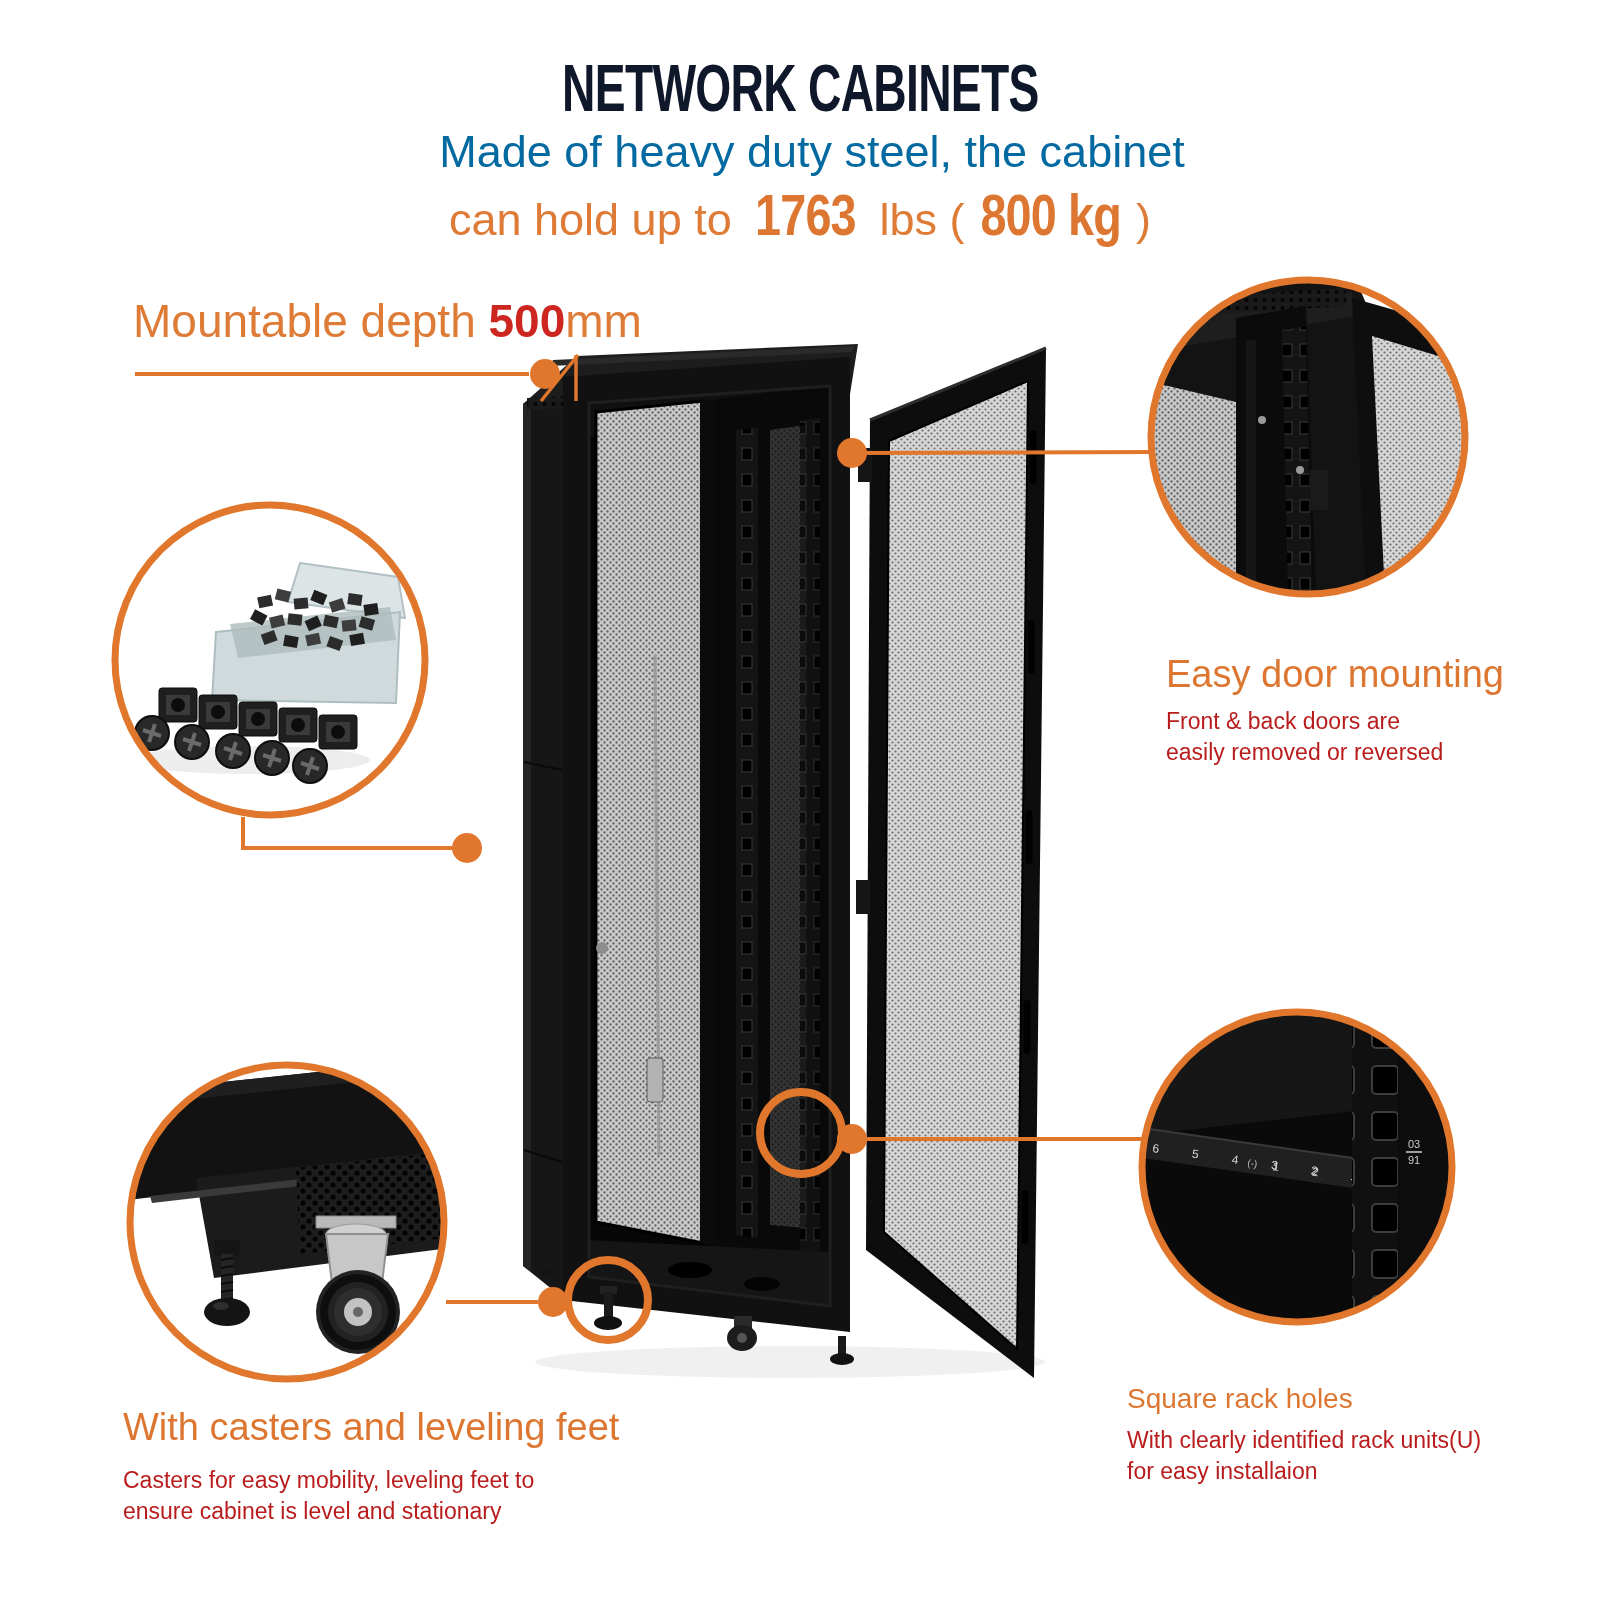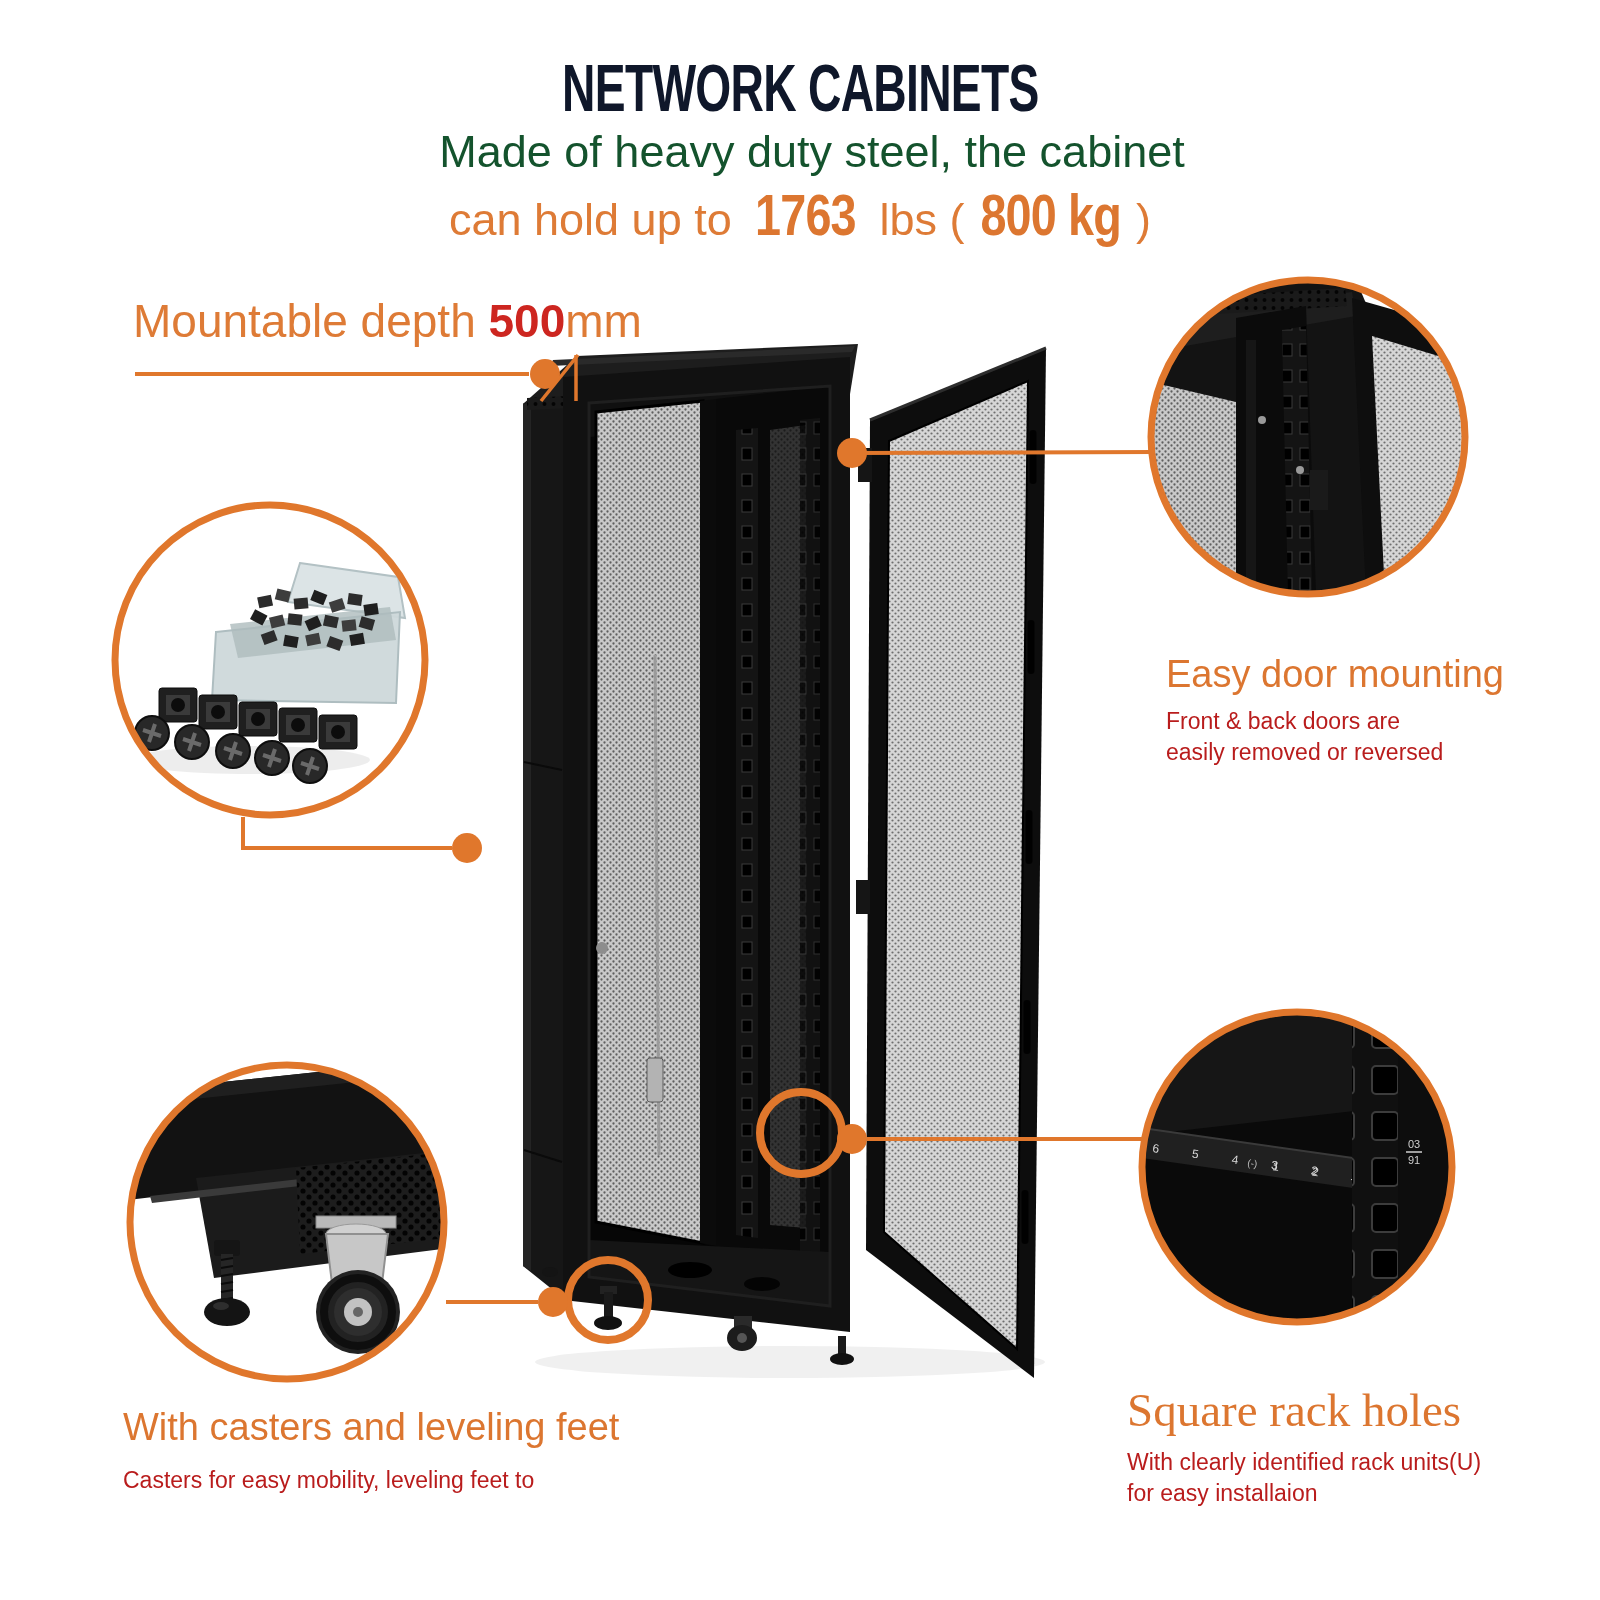--- a/index.html
+++ b/index.html
@@ -5,36 +5,36 @@
   html,body{margin:0;padding:0;background:#ffffff;}
   .stage{position:relative;width:1600px;height:1600px;background:#fff;overflow:hidden;
          font-family:"Liberation Sans", sans-serif;}
   .abs{position:absolute;}
   svg{display:block;}
 
   
   .page-title{left:0;right:0;top:50px;text-align:center;color:#0f172a;font-weight:bold;
               font-size:66px;letter-spacing:-1px;}
   .page-title .inner{display:inline-block;transform:scaleX(.70);transform-origin:50% 50%;white-space:nowrap;}
-  .sub1{left:0;right:0;top:126px;text-align:center;color:#14532d;font-size:45px;margin-left:24px;}
+  .sub1{left:0;right:0;top:126px;text-align:center;color:#0369a1;font-size:45px;margin-left:24px;}
   .sub2{left:0;right:0;top:182px;text-align:center;color:#DE7B36;font-size:45px;}
   .bignum{font-weight:bold;font-size:57px;letter-spacing:-1px;display:inline-block;
           transform:scaleX(.82);transform-origin:50% 76%;color:#DC7630;}
   .depth-label{left:133px;top:294px;font-size:46px;color:#DE7B36;white-space:nowrap;}
   .depth-label .val{color:#CD2620;font-weight:bold;}
   .co-title{font-size:38px;color:#DC7630;}
   .co-title.two-line{line-height:1.12;font-size:37px;}
   .co-body{font-size:23px;line-height:1.34;color:#b91c1c;margin-top:10px;}
   .door-block{left:1166px;top:653px;}
   .nuts-block{left:112px;top:893px;}
   .nuts-block .co-body{margin-top:7px;}
   .casters-block{left:123px;top:1406px;}
   .casters-block .co-body{margin-top:16px;}
   .rack-block{left:1127px;top:1383px;}
-  .rack-block .co-title{font-size:47px;font-family:Liberation Serif, serif;}
+  .rack-block .co-title{font-size:28px;}
 </style>
 </head>
 <body>
 
 <div class="stage">
 
   <svg class="abs" style="left:0;top:0" width="1600" height="1600" viewBox="0 0 1600 1600">
     <defs>
       <pattern id="meshIn" width="6" height="6" patternUnits="userSpaceOnUse">
         <rect width="6" height="6" fill="#c9c9c9"></rect>
@@ -330,20 +330,21 @@
       <div>Front &amp; back doors are</div>
       <div>easily removed or reversed</div>
     </div>
   </div>
 
 
   <div class="abs casters-block">
     <div class="co-title">With casters and leveling feet</div>
     <div class="co-body">
       <div>Casters for easy mobility, leveling feet to</div>
+      <div>ensure cabinet is level and stationary</div>
     </div>
   </div>
 
   <div class="abs rack-block">
     <div class="co-title">Square rack holes</div>
     <div class="co-body">
       <div>With clearly identified rack units(U)</div>
       <div>for easy installaion</div>
     </div>
   </div>

